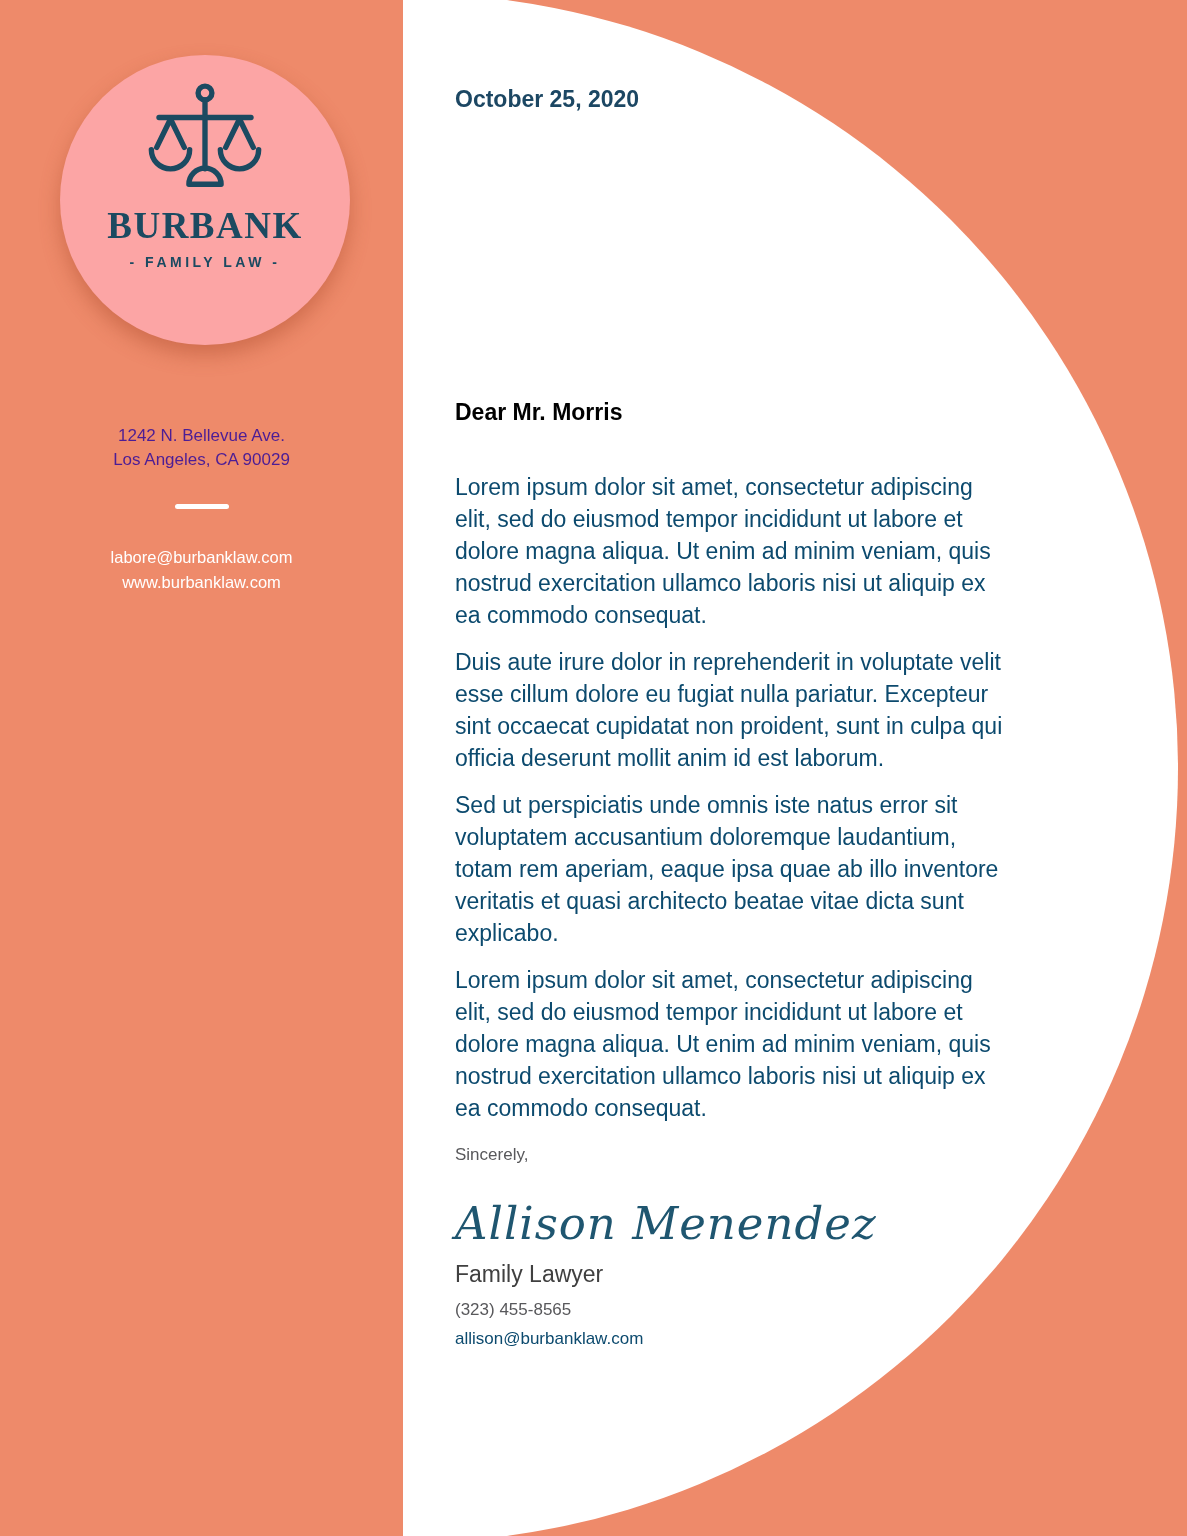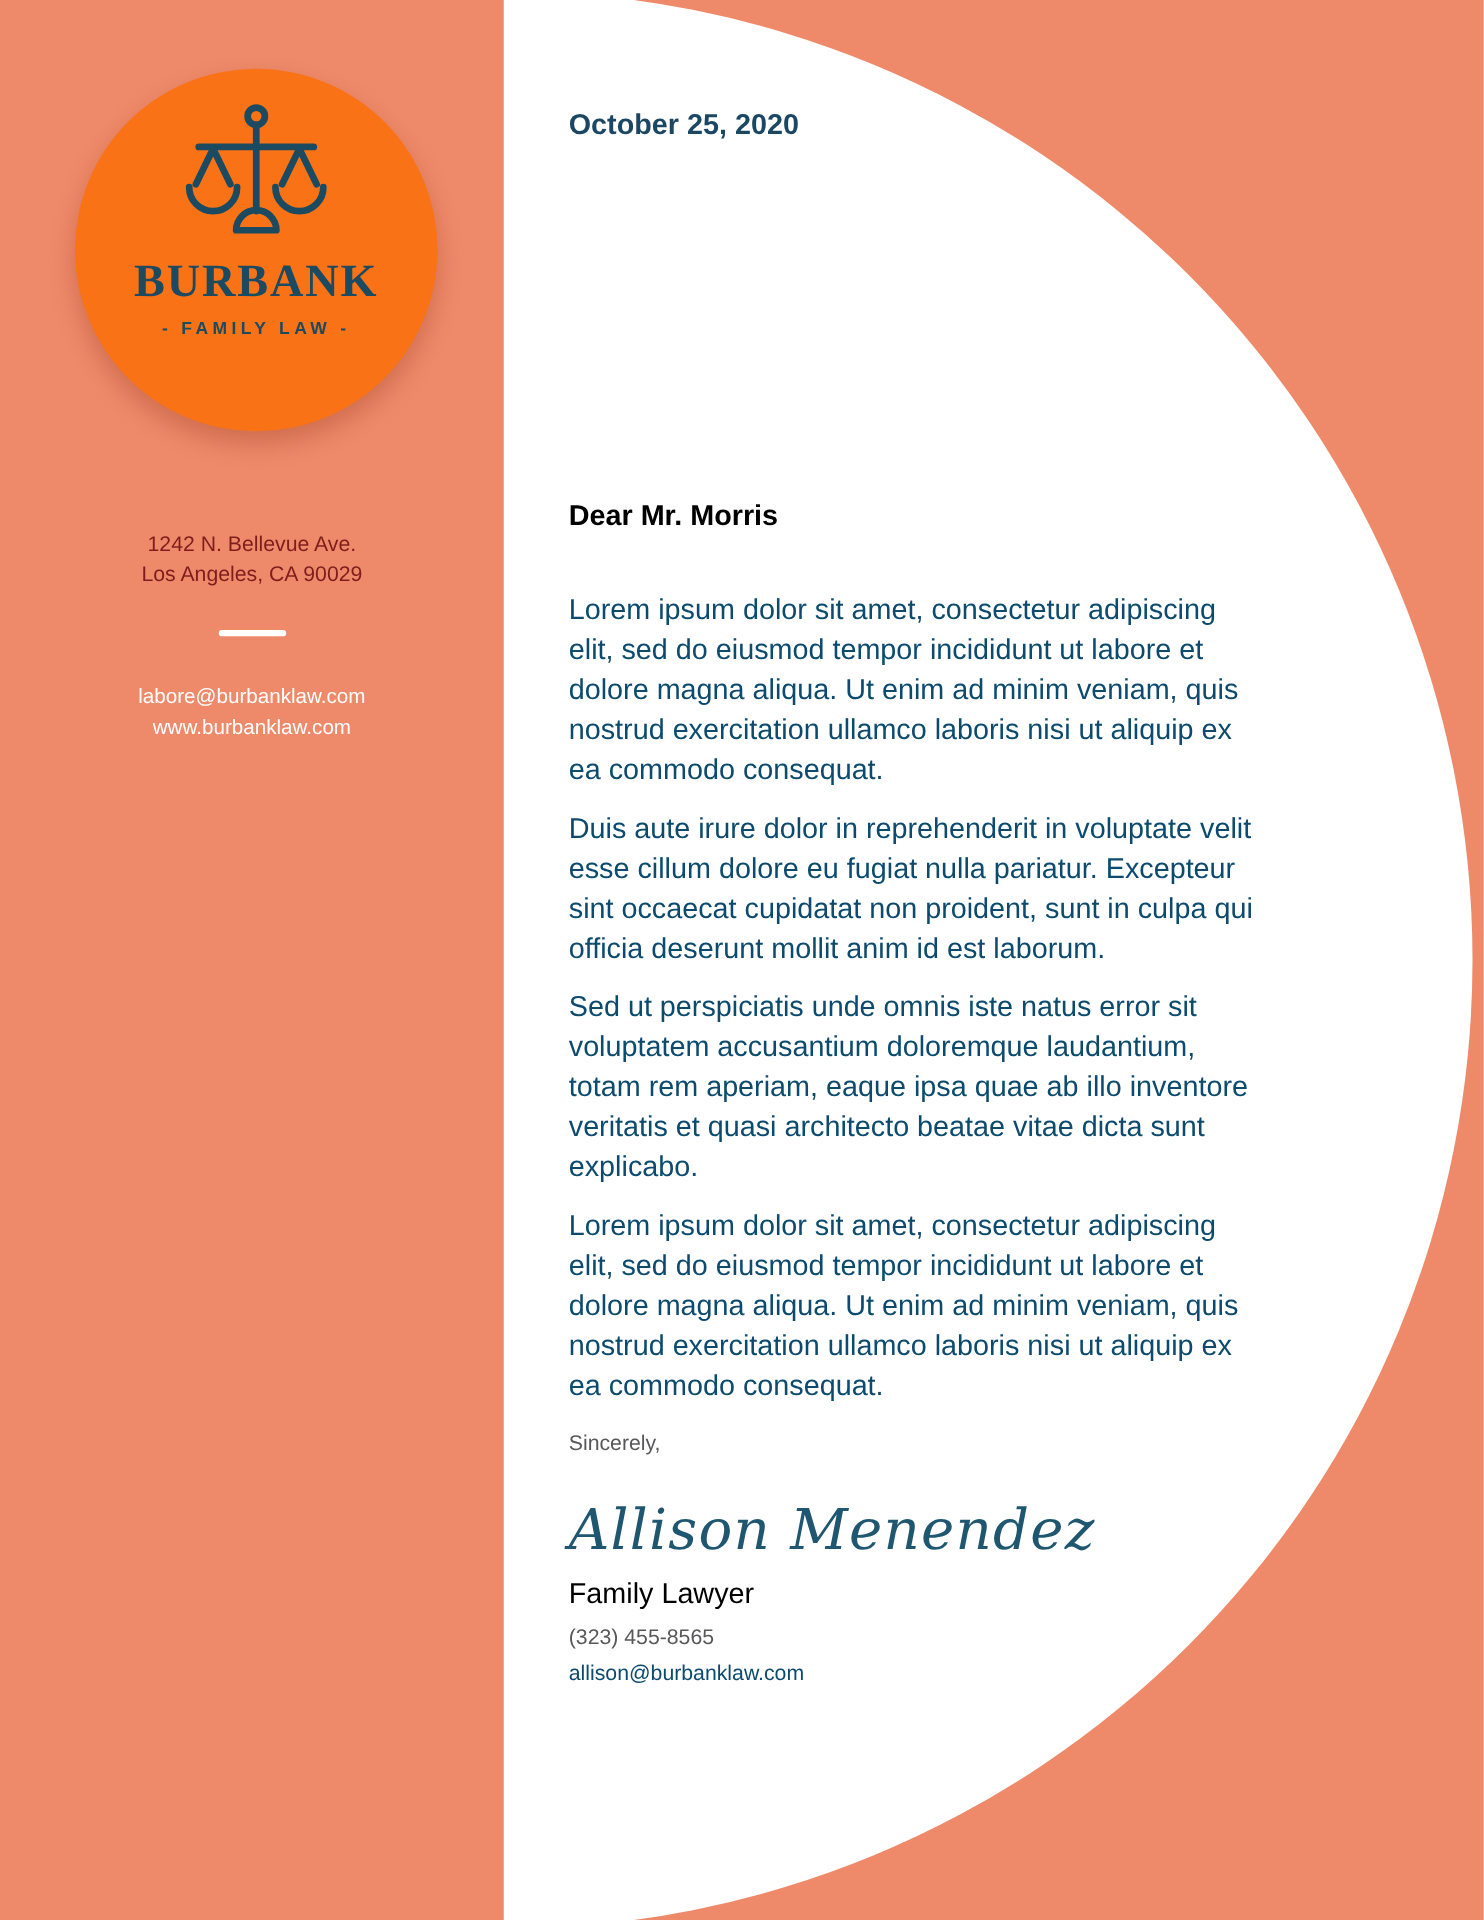--- a/index.html
+++ b/index.html
@@ -27,21 +27,21 @@
   }
 
   
   .logo-circle {
     position: absolute;
     left: 60px;
     top: 55px;
     width: 290px;
     height: 290px;
     border-radius: 50%;
-    background: #f97316;
+    background: #fca5a5;
     box-shadow: 0 10px 20px rgba(170, 75, 45, 0.45);
     display: flex;
     flex-direction: column;
     align-items: center;
     padding-top: 28px;
   }
   .logo-icon svg { display: block; }
   .logo-name {
     margin-top: 6px;
     font-family: "Liberation Serif", serif;
@@ -59,21 +59,21 @@
     color: #1b4a61;
     white-space: nowrap;
   }
 
   .side-address {
     position: absolute;
     left: 0;
     top: 424px;
     width: 403px;
     text-align: center;
-    color: #7f1d1d;
+    color: #4c1d95;
     font-size: 17px;
     line-height: 24px;
   }
   .side-divider {
     position: absolute;
     left: 175px;
     top: 504px;
     width: 54px;
     height: 5px;
     border-radius: 2.5px;
@@ -130,21 +130,21 @@
     font-family: "DejaVu Serif", serif;
     font-style: italic;
     font-size: 45px;
     line-height: 54px;
     color: #1f5670;
     letter-spacing: 1px;
   }
   .signer-title {
     margin-top: 10px;
     font-size: 23px;
-    color: #000000;
+    color: #404040;
   }
   .signer-phone {
     margin-top: 12px;
     font-size: 17px;
     color: #58585b;
   }
   .signer-email {
     margin-top: 9px;
     font-size: 17px;
     color: #0c4a6e;

